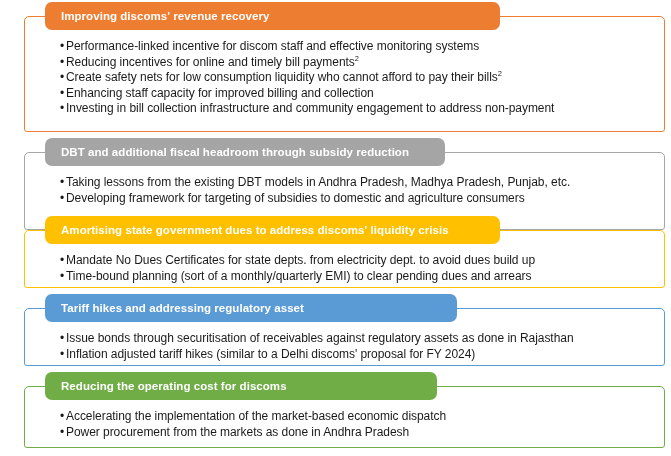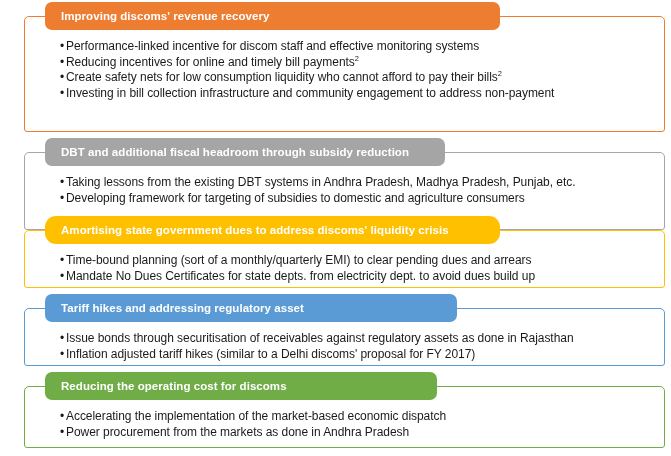--- a/index.html
+++ b/index.html
@@ -88,21 +88,21 @@
     line-height: 0;
   }
 
   
   .c-orange .block-header { background: #ED7D31; }
   .c-orange .block-frame  { border-color: #ED7D31; }
 
   .c-gray .block-header { background: #A5A5A5; }
   .c-gray .block-frame  { border-color: #A6A6A6; }
 
-  .c-amber .block-header { background: #FFC000; border-radius: 11px; }
+  .c-amber .block-header { background: #FFC000; }
   .c-amber .block-frame  { border-color: #FFC000; }
 
   .c-blue .block-header { background: #5B9BD5; }
   .c-blue .block-frame  { border-color: #5B9BD5; }
 
   .c-green .block-header { background: #70AD47; }
   .c-green .block-frame  { border-color: #70AD47; }
 
   
   #block-0 { top: 2px;   height: 130px; }
@@ -125,48 +125,49 @@
 
 <div id="infographic">
 
   <section class="block c-orange" id="block-0">
     <div class="block-frame"></div>
     <div class="block-header">Improving discoms' revenue recovery</div>
     <div class="block-body">
       <div class="bullet-line"><span class="dot">•</span><span>Performance-linked incentive for discom staff and effective monitoring systems</span><sup></sup></div>
       <div class="bullet-line"><span class="dot">•</span><span>Reducing incentives for online and timely bill payments</span><sup>2</sup></div>
       <div class="bullet-line"><span class="dot">•</span><span>Create safety nets for low consumption liquidity who cannot afford to pay their bills</span><sup>2</sup></div>
+      <div class="bullet-line"><span class="dot">•</span><span>Enhancing staff capacity for improved billing and collection</span><sup></sup></div>
       <div class="bullet-line"><span class="dot">•</span><span>Investing in bill collection infrastructure and community engagement to address non-payment</span><sup></sup></div>
     </div>
   </section>
 
   <section class="block c-gray" id="block-1">
     <div class="block-frame"></div>
     <div class="block-header">DBT and additional fiscal headroom through subsidy reduction</div>
     <div class="block-body">
-      <div class="bullet-line"><span class="dot">•</span><span>Taking lessons from the existing DBT systems in Andhra Pradesh, Madhya Pradesh, Punjab, etc.</span><sup></sup></div>
+      <div class="bullet-line"><span class="dot">•</span><span>Taking lessons from the existing DBT models in Andhra Pradesh, Madhya Pradesh, Punjab, etc.</span><sup></sup></div>
       <div class="bullet-line"><span class="dot">•</span><span>Developing framework for targeting of subsidies to domestic and agriculture consumers</span><sup></sup></div>
     </div>
   </section>
 
   <section class="block c-amber" id="block-2">
     <div class="block-frame"></div>
     <div class="block-header">Amortising state government dues to address discoms' liquidity crisis</div>
     <div class="block-body">
+      <div class="bullet-line"><span class="dot">•</span><span>Mandate No Dues Certificates for state depts. from electricity dept. to avoid dues build up</span><sup></sup></div>
       <div class="bullet-line"><span class="dot">•</span><span>Time-bound planning (sort of a monthly/quarterly EMI) to clear pending dues and arrears</span><sup></sup></div>
-      <div class="bullet-line"><span class="dot">•</span><span>Mandate No Dues Certificates for state depts. from electricity dept. to avoid dues build up</span><sup></sup></div>
     </div>
   </section>
 
   <section class="block c-blue" id="block-3">
     <div class="block-frame"></div>
     <div class="block-header">Tariff hikes and addressing regulatory asset</div>
     <div class="block-body">
       <div class="bullet-line"><span class="dot">•</span><span>Issue bonds through securitisation of receivables against regulatory assets as done in Rajasthan</span><sup></sup></div>
-      <div class="bullet-line"><span class="dot">•</span><span>Inflation adjusted tariff hikes (similar to a Delhi discoms' proposal for FY 2017)</span><sup></sup></div>
+      <div class="bullet-line"><span class="dot">•</span><span>Inflation adjusted tariff hikes (similar to a Delhi discoms' proposal for FY 2024)</span><sup></sup></div>
     </div>
   </section>
 
   <section class="block c-green" id="block-4">
     <div class="block-frame"></div>
     <div class="block-header">Reducing the operating cost for discoms</div>
     <div class="block-body">
       <div class="bullet-line"><span class="dot">•</span><span>Accelerating the implementation of the market-based economic dispatch</span><sup></sup></div>
       <div class="bullet-line"><span class="dot">•</span><span>Power procurement from the markets as done in Andhra Pradesh</span><sup></sup></div>
     </div>

